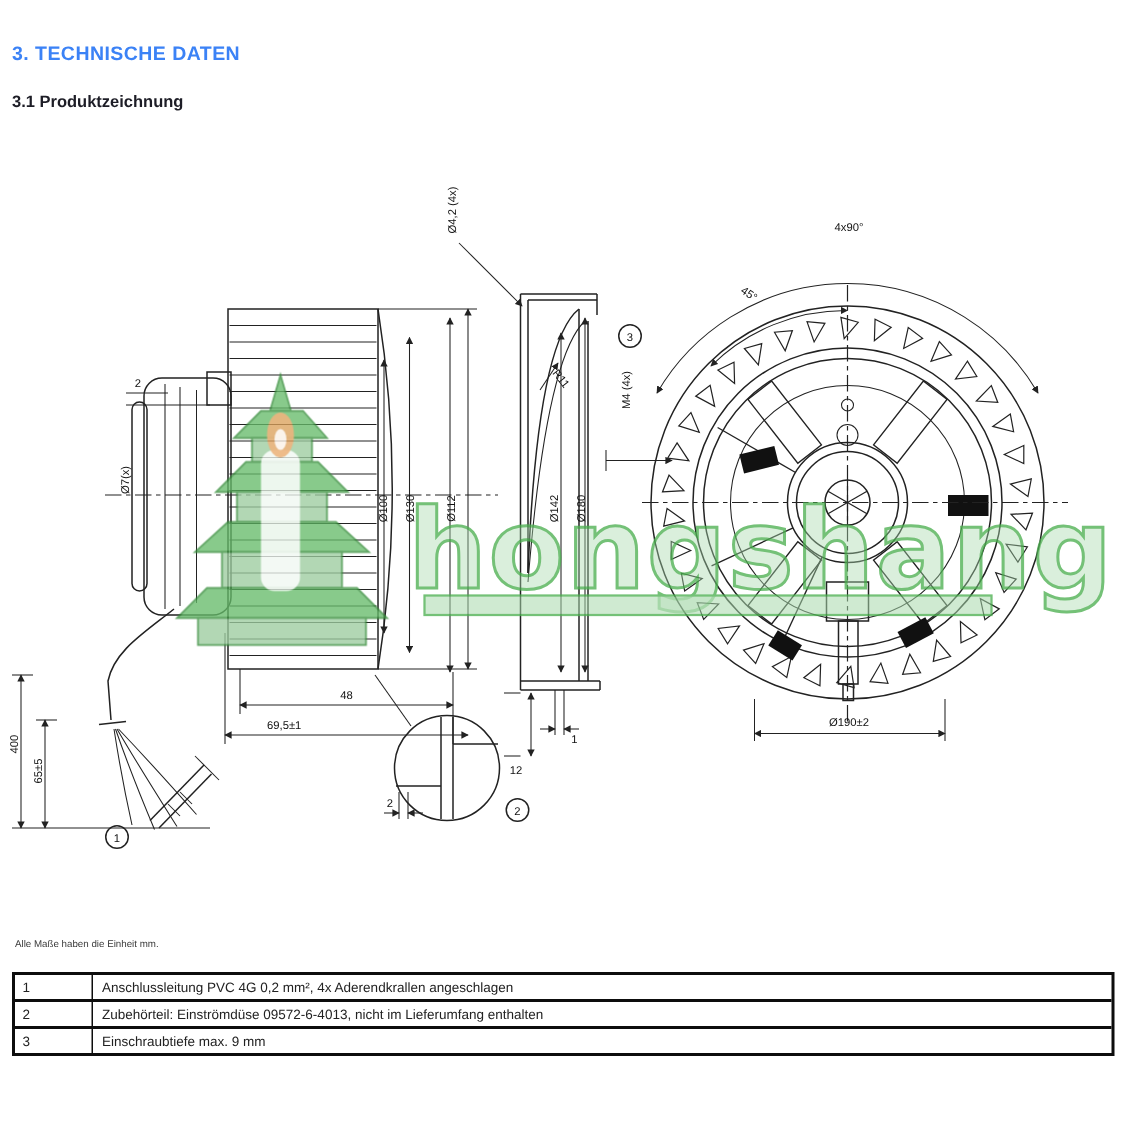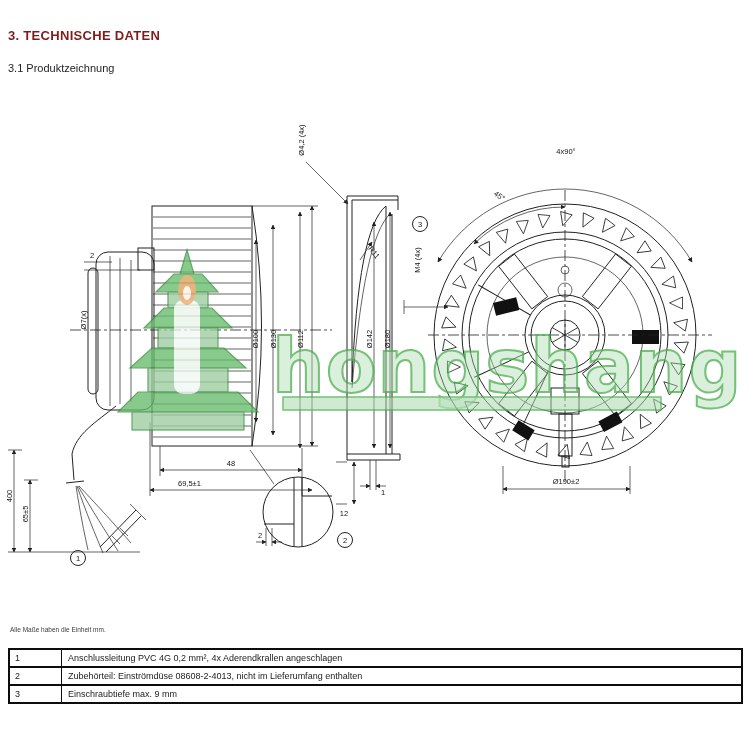--- a/index.html
+++ b/index.html
@@ -1,21 +1,21 @@
 <!DOCTYPE html>
 <html><head>
 <meta charset="utf-8">
 <style>
   html,body{margin:0;padding:0;}
   body{
     width:750px;height:750px;background:#fff;position:relative;overflow:hidden;
     font-family:"Liberation Sans",sans-serif;color:#1a1a1a;
   }
-  .h1{position:absolute;left:8px;top:28px;font-size:13px;font-weight:bold;color:#7f1d1d;letter-spacing:.3px;}
-  .h2{position:absolute;left:8px;top:62px;font-size:11px;font-weight:normal;color:#1d1d26;}
+  .h1{position:absolute;left:8px;top:28px;font-size:13px;font-weight:bold;color:#3b82f6;letter-spacing:.3px;}
+  .h2{position:absolute;left:8px;top:62px;font-size:11px;font-weight:bold;color:#1d1d26;}
   #dwg{position:absolute;left:0;top:92px;}
   .footnote{position:absolute;left:10px;top:626px;font-size:6.5px;color:#3b3b3b;}
   .spec-table{position:absolute;left:8px;top:648px;width:731px;border:2px solid #0d0d0d;font-size:9px;color:#222;}
   .spec-row{display:flex;height:16px;align-items:center;border-top:2px solid #0d0d0d;}
   .spec-row:first-child{border-top:none;}
   .spec-no{flex:0 0 52px;width:52px;border-right:1.5px solid #0d0d0d;height:100%;display:flex;align-items:center;padding-left:5px;box-sizing:border-box;}
   .spec-text{padding-left:6px;white-space:nowrap;}
   
   .ln{stroke:#222;fill:none;stroke-width:1;}
   .thin{stroke:#222;fill:none;stroke-width:.7;}
@@ -295,19 +295,19 @@
 
 <div class="footnote">Alle Maße haben die Einheit mm.</div>
 
 <div class="spec-table">
   <div class="spec-row">
     <div class="spec-no">1</div>
     <div class="spec-text">Anschlussleitung PVC 4G 0,2 mm², 4x Aderendkrallen angeschlagen</div>
   </div>
   <div class="spec-row">
     <div class="spec-no">2</div>
-    <div class="spec-text">Zubehörteil: Einströmdüse 08608-2-4013, nicht im Lieferumfang enthalten</div>
+    <div class="spec-text">Zubehörteil: Einströmdüse 09572-6-4013, nicht im Lieferumfang enthalten</div>
   </div>
   <div class="spec-row">
     <div class="spec-no">3</div>
     <div class="spec-text">Einschraubtiefe max. 9 mm</div>
   </div>
 </div>
 
 </body></html>

